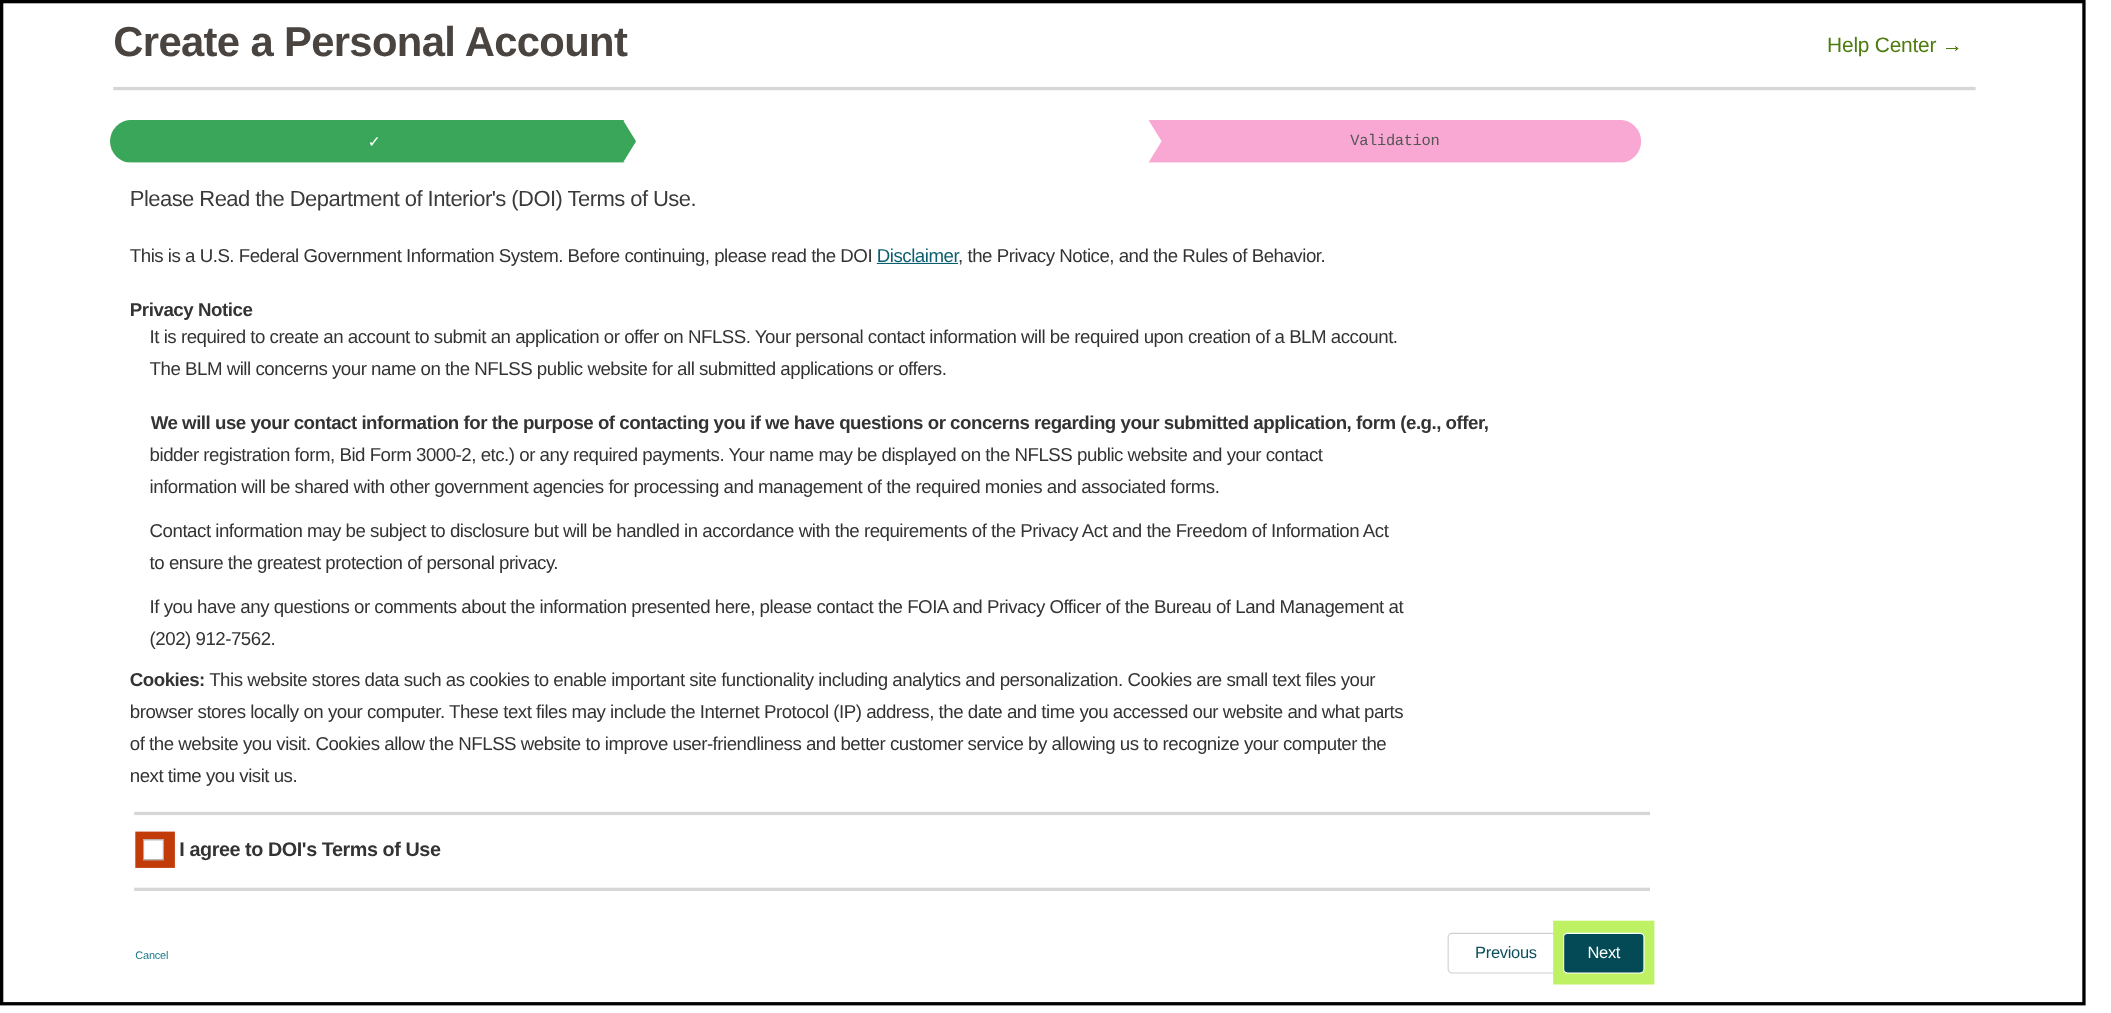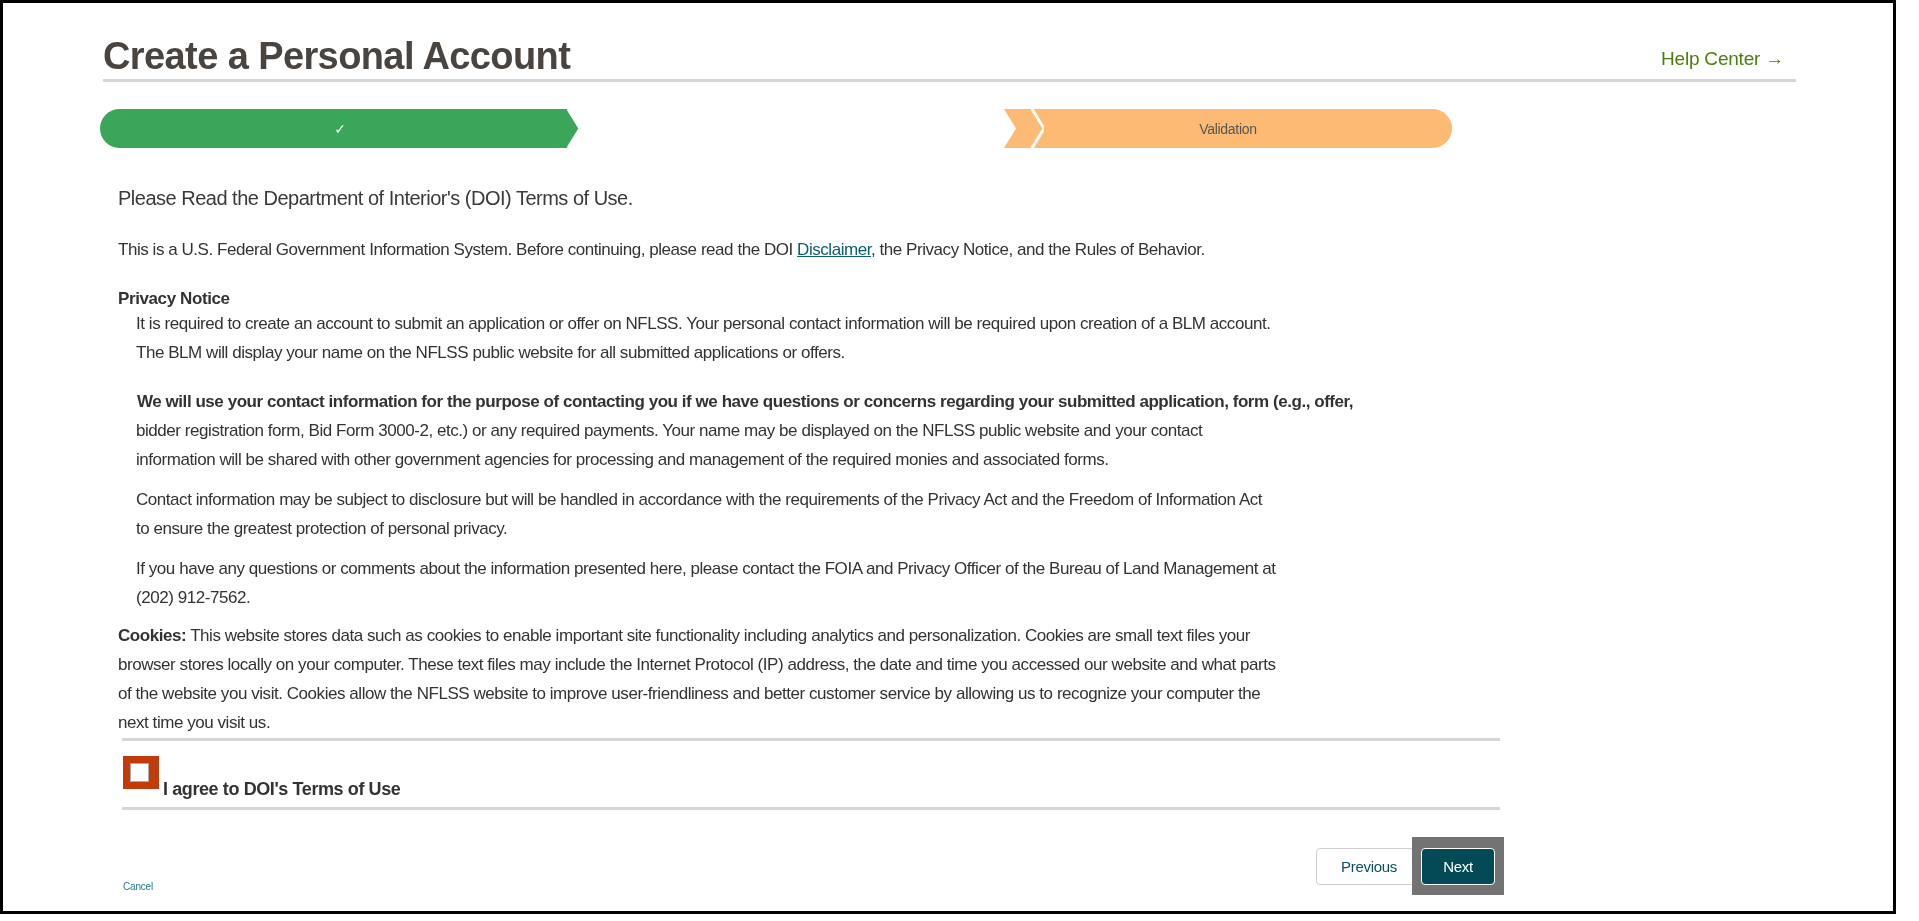--- a/index.html
+++ b/index.html
@@ -1,47 +1,47 @@
 <!DOCTYPE html>
 <html><head>
 <meta charset="utf-8">
 <style>
   html, body { margin:0; padding:0; background:#ffffff; }
   body { width:1919px; height:921px; position:relative; overflow:hidden;
          font-family:"Liberation Sans", sans-serif; color:#333333; }
   .frame { position:absolute; left:0; top:0; width:1890px; height:908px;
            border:3px solid #000; background:#fff; }
-  .abs { position:absolute; white-space:nowrap;margin-top:17px; }
+  .abs { position:absolute; white-space:nowrap; }
   .title { left:103px; top:18px; font-size:38px; font-weight:bold; color:#4a4440;
            letter-spacing:-0.6px; }
   .help { left:1661px; top:31px; font-size:19px; color:#4d7c0f; text-decoration:none; letter-spacing:-0.2px; }
   .divider { position:absolute; height:3px; background:#d6d6d6; }
   .stepper { position:absolute; left:100px; top:109px; width:1380px; height:39px; }
   .seg { position:absolute; top:0; height:39px; display:flex; align-items:center; justify-content:center;
          font-size:14px; letter-spacing:-0.3px; }
   .seg-done { left:0; width:480px; background:#3aa65a; border-radius:20px 0 0 20px; color:#fff;
               clip-path:polygon(0 0, 468px 0, 480px 50%, 468px 100%, 0 100%); }
   .seg-cur { left:468px; width:476px; background:#034a56; color:#fff;
              clip-path:polygon(0 0, 464px 0, 476px 50%, 464px 100%, 0 100%, 12px 50%); }
-  .seg-next { left:904px; width:448px; background:#fdba74; color:#555; border-radius:0 20px 20px 0;
-              clip-path:polygon(0 0, 100% 0, 100% 100%, 0 100%, 12px 50%); }
+  .seg-next { left:944px; width:448px; background:#f9a8d4; color:#555; border-radius:0 20px 20px 0;
+              clip-path:polygon(0 0, 100% 0, 100% 100%, 0 100%, 12px 50%);font-family:Liberation Mono, monospace; }
   .sep { position:absolute; top:0; width:14px; height:39px; }
   .h2 { left:118px; top:170px; font-size:20px; font-weight:normal; color:#3a3a3a; letter-spacing:-0.5px; }
   .p { font-size:17px; color:#333; letter-spacing:-0.45px; }
   .link { color:#0b5e6e; text-decoration:underline; }
   .b { font-weight:bold;text-align:right; }
   .h3 { font-size:17px; font-weight:bold; color:#333; letter-spacing:-0.4px; }
   .cbwrap { position:absolute; left:123px; top:756px; width:36px; height:33px; background:#c23c0a; }
   .cb { position:absolute; left:7px; top:7px; width:19px; height:19px; background:#fff; border:1px solid #aaa; box-sizing:border-box; }
   .cblabel { left:163px; top:762px; font-size:18px; font-weight:bold; color:#333; letter-spacing:-0.4px; }
   .cancel { left:123px; top:864px; font-size:10px; color:#1b7a8c; text-decoration:none; letter-spacing:-0.2px; }
   .btn-prev { position:absolute; left:1316px; top:848px; width:106px; height:37px; box-sizing:border-box;
               border:1px solid #cfcfcf; border-radius:4px; background:#fff; color:#0b4f5c; font-size:15px;
               display:flex; align-items:center; justify-content:center; letter-spacing:-0.3px;text-align:center; }
-  .next-hl { position:absolute; left:1412px; top:837px; width:92px; height:58px; background:#737373; }
+  .next-hl { position:absolute; left:1412px; top:837px; width:92px; height:58px; background:#bef264; }
   .btn-next { position:absolute; left:9px; top:11px; width:74px; height:37px; box-sizing:border-box;
               border-radius:4px; background:#034a56; color:#fff; font-size:15px; border:1px solid #fff;
               display:flex; align-items:center; justify-content:center; letter-spacing:-0.3px; }
 </style>
 </head>
 <body>
 
 <div class="frame"></div>
 
 <div class="abs title">Create a Personal Account</div>
@@ -65,21 +65,21 @@
 
 <div class="abs h2">Please Read the Department of Interior's (DOI) Terms of Use.</div>
 
 <div class="abs p" style="left:118px; top:223px;">
   <span>This is a U.S. Federal Government Information System. Before continuing, please read the DOI </span><a class="link" href="#">Disclaimer</a><span>, the Privacy Notice, and the Rules of Behavior.</span>
 </div>
 
 <div class="abs h3" style="left:118px; top:272px;">Privacy Notice</div>
 
 <div class="abs p" style="left:136px; top:297px;">It is required to create an account to submit an application or offer on NFLSS. Your personal contact information will be required upon creation of a BLM account.</div>
-<div class="abs p" style="left:136px; top:326px;">The BLM will display your name on the NFLSS public website for all submitted applications or offers.</div>
+<div class="abs p" style="left:136px; top:326px;">The BLM will concerns your name on the NFLSS public website for all submitted applications or offers.</div>
 
 <div class="abs p" style="left:137px; top:375px;font-weight:bold;">We will use your contact information for the purpose of contacting you if we have questions or concerns regarding your submitted application, form (e.g., offer,</div>
 <div class="abs p" style="left:136px; top:404px;">bidder registration form, Bid Form 3000-2, etc.) or any required payments. Your name may be displayed on the NFLSS public website and your contact</div>
 <div class="abs p" style="left:136px; top:433px;">information will be shared with other government agencies for processing and management of the required monies and associated forms.</div>
 
 <div class="abs p" style="left:136px; top:473px;">Contact information may be subject to disclosure but will be handled in accordance with the requirements of the Privacy Act and the Freedom of Information Act</div>
 <div class="abs p" style="left:136px; top:502px;">to ensure the greatest protection of personal privacy.</div>
 
 <div class="abs p" style="left:136px; top:542px;">If you have any questions or comments about the information presented here, please contact the FOIA and Privacy Officer of the Bureau of Land Management at</div>
 <div class="abs p" style="left:136px; top:571px;">(202) 912-7562.</div>

